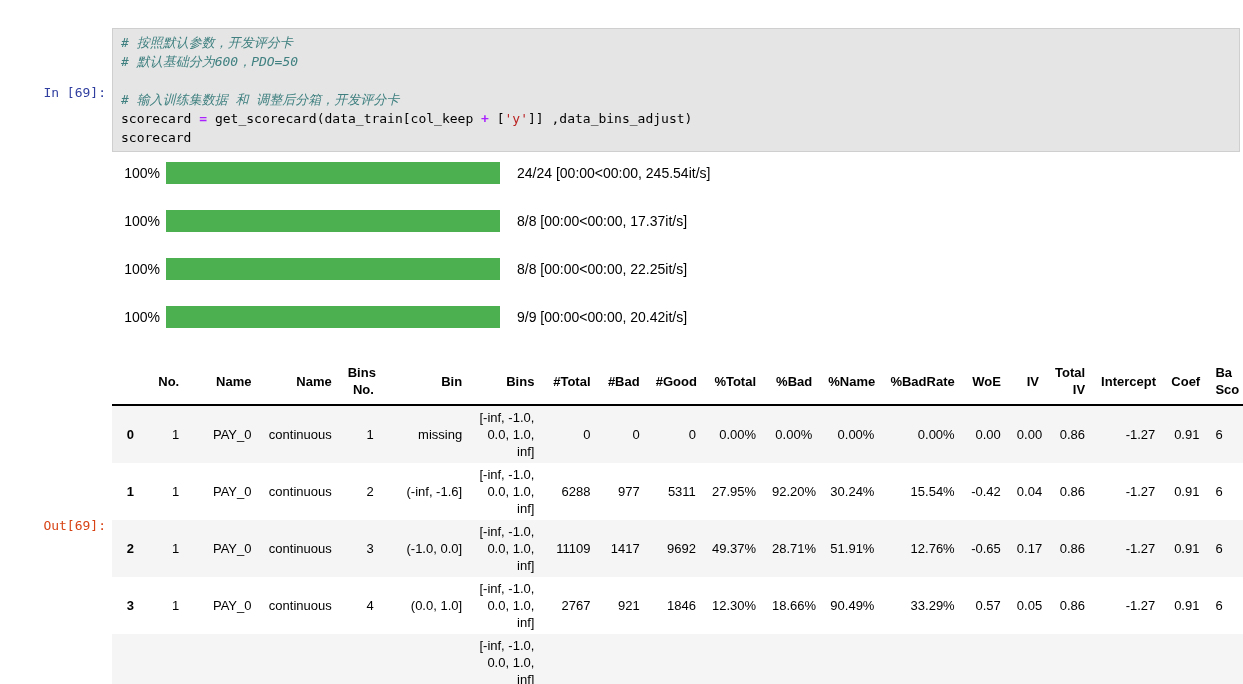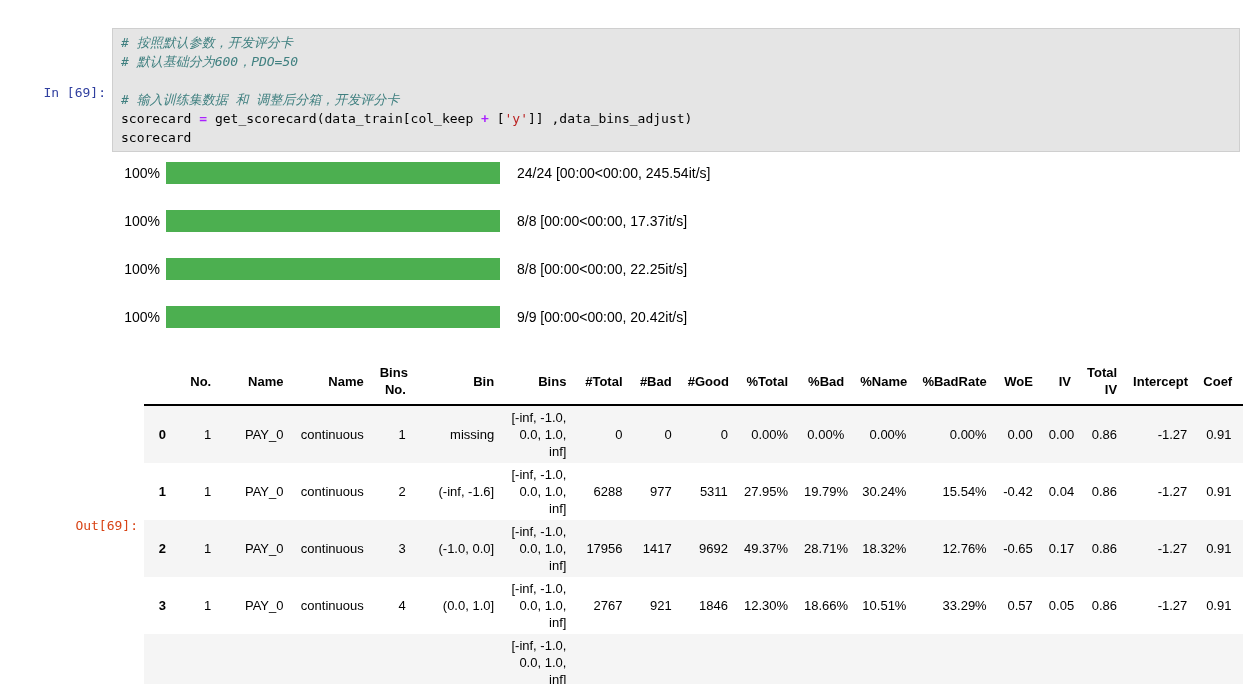--- a/index.html
+++ b/index.html
@@ -12,21 +12,21 @@
     font-family:"Liberation Sans",sans-serif;
   }
   .cell{display:flex;align-items:center;}
   .input-cell{margin-top:28px;}
   .prompt{
     flex:0 0 106px;text-align:right;
     font-family:"DejaVu Sans Mono","Liberation Mono",monospace;
     font-size:13px;line-height:17px;padding-top:5px;
   }
   .in-prompt{color:var(--c-in,#303f9f);}
-  .out-prompt{color:var(--c-out,#d84315);padding-left:32px;}
+  .out-prompt{color:var(--c-out,#d84315);}
   .input-area{
     flex:1;margin-left:6px;margin-right:3px;
     border:1px solid #cfcfcf;background:#e5e5e5;
     padding:4px 4px 4px 8px;
   }
   .code{margin:0;font-family:"DejaVu Sans Mono","Liberation Mono",monospace;
     font-size:13px;line-height:19px;white-space:pre;}
   .code-line{min-height:19px;}
   .tok-comment{color:var(--c-comment,#408080);font-style:italic;}
   .tok-operator{color:var(--c-operator,#aa22ff);font-weight:700;}
@@ -182,46 +182,46 @@
               <td>continuous</td>
               <td>2</td>
               <td>(-inf, -1.6]</td>
               <td>[-inf, -1.0,
 0.0, 1.0,
 inf]</td>
               <td>6288</td>
               <td>977</td>
               <td>5311</td>
               <td>27.95%</td>
-              <td>19.79%</td>
+              <td>92.20%</td>
               <td>30.24%</td>
               <td>15.54%</td>
               <td>-0.42</td>
               <td>0.04</td>
               <td>0.86</td>
               <td>-1.27</td>
               <td>0.91</td>
               <td>6</td>
             </tr>
             <tr>
               <th>2</th>
               <td>1</td>
               <td>PAY_0</td>
               <td>continuous</td>
               <td>3</td>
               <td>(-1.0, 0.0]</td>
               <td>[-inf, -1.0,
 0.0, 1.0,
 inf]</td>
-              <td>17956</td>
+              <td>11109</td>
               <td>1417</td>
               <td>9692</td>
               <td>49.37%</td>
               <td>28.71%</td>
-              <td>18.32%</td>
+              <td>51.91%</td>
               <td>12.76%</td>
               <td>-0.65</td>
               <td>0.17</td>
               <td>0.86</td>
               <td>-1.27</td>
               <td>0.91</td>
               <td>6</td>
             </tr>
             <tr>
               <th>3</th>
@@ -231,21 +231,21 @@
               <td>4</td>
               <td>(0.0, 1.0]</td>
               <td>[-inf, -1.0,
 0.0, 1.0,
 inf]</td>
               <td>2767</td>
               <td>921</td>
               <td>1846</td>
               <td>12.30%</td>
               <td>18.66%</td>
-              <td>10.51%</td>
+              <td>90.49%</td>
               <td>33.29%</td>
               <td>0.57</td>
               <td>0.05</td>
               <td>0.86</td>
               <td>-1.27</td>
               <td>0.91</td>
               <td>6</td>
             </tr>
             <tr>
               <th></th>

